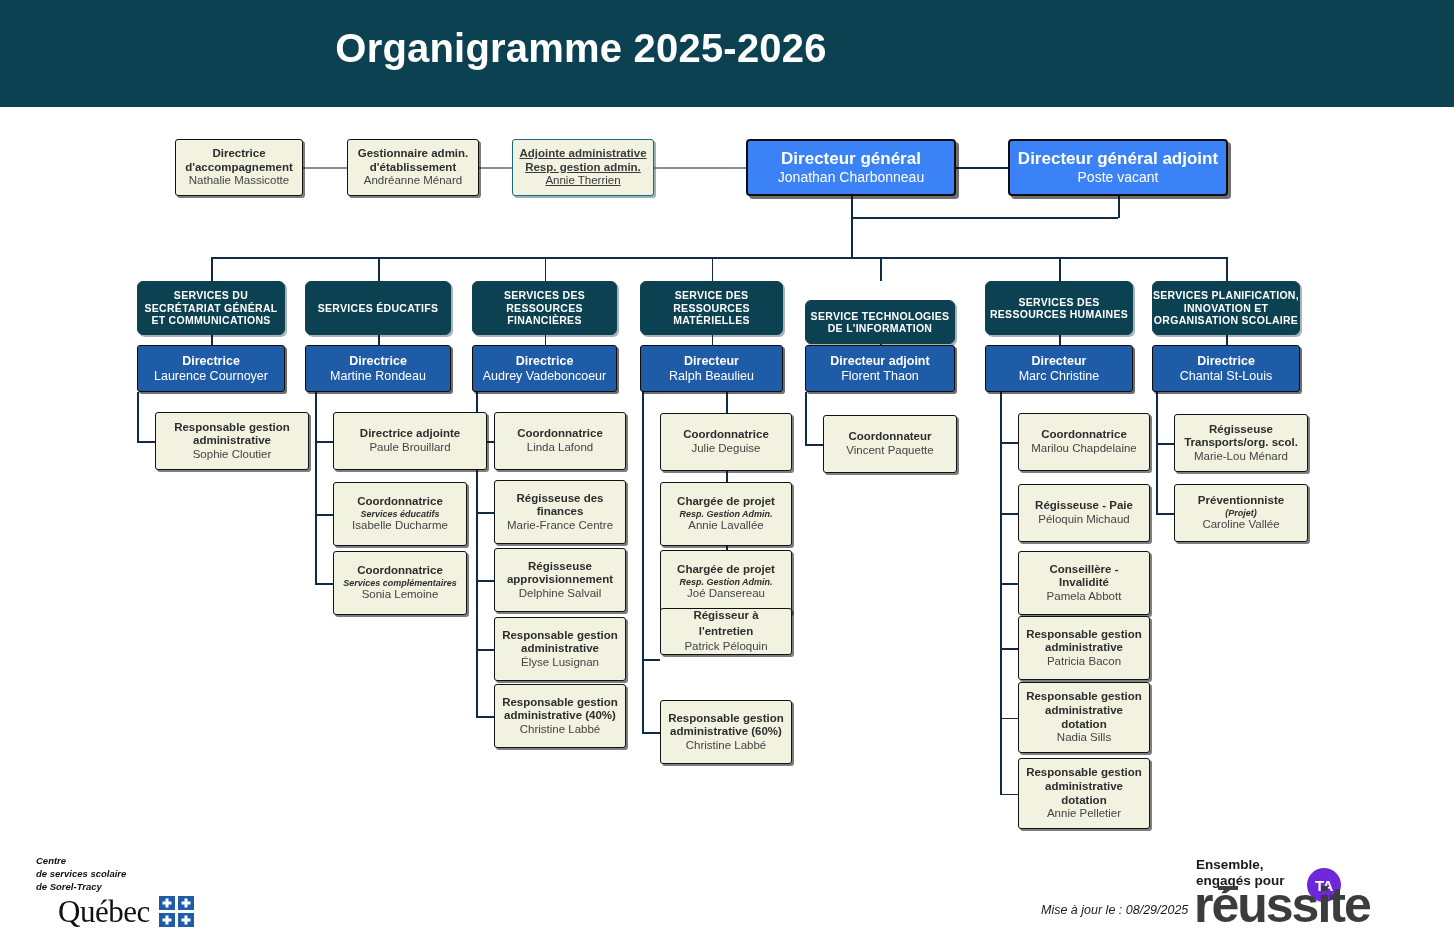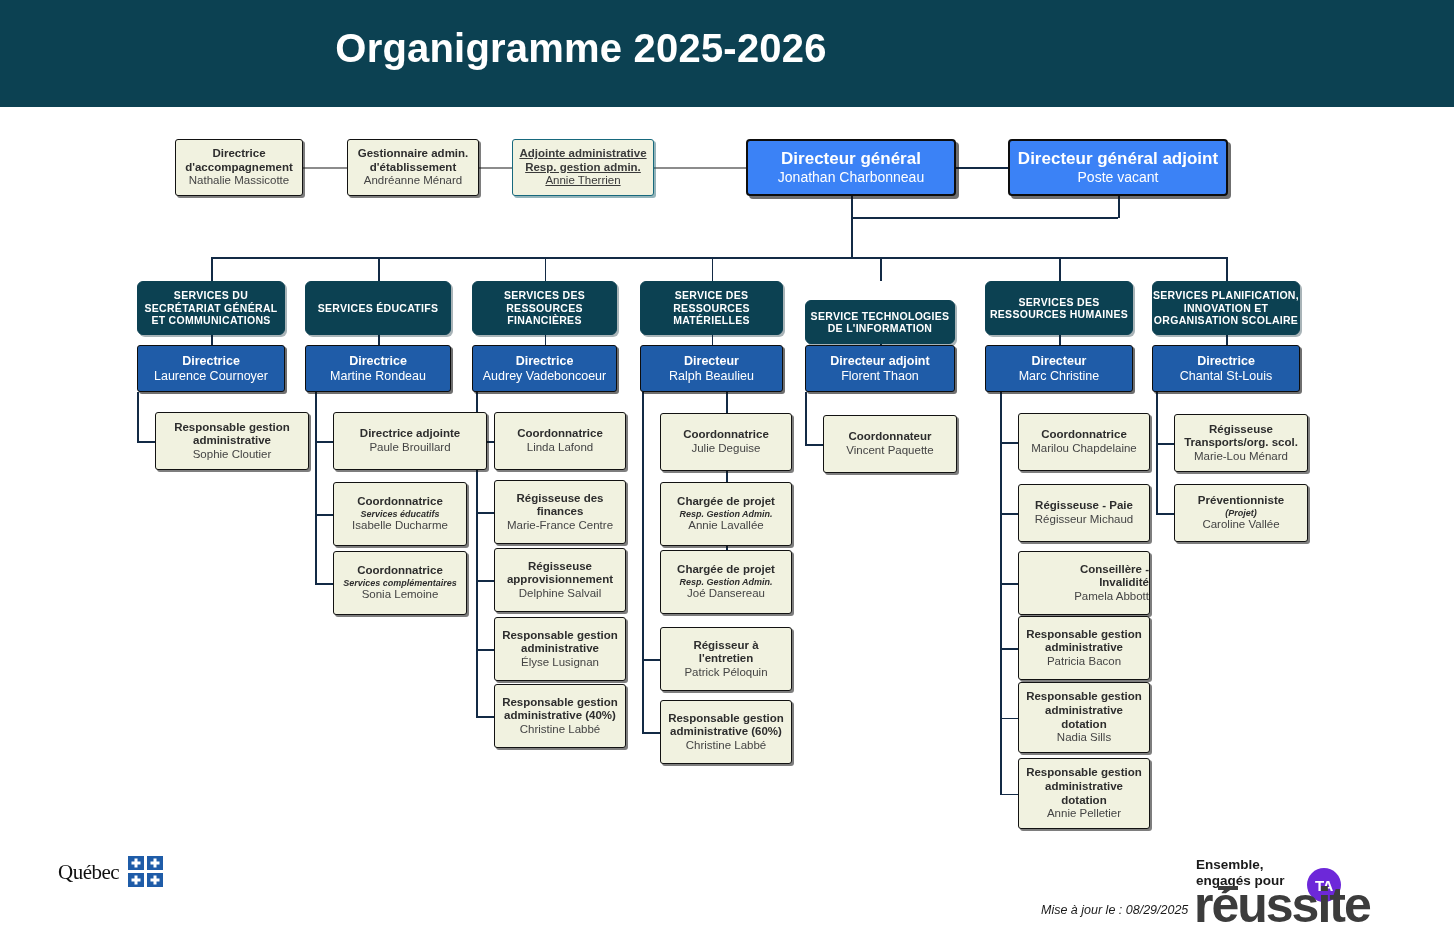--- a/index.html
+++ b/index.html
@@ -49,21 +49,21 @@
   
   .ln{position:absolute;background:#1b1b1b;}
   .ln.g{background:#8c8c8c;}
   .ln.n{background:#132a45;}
 
   
   .qc-logo{position:absolute;left:36px;top:855px;}
   .qc-top{font-family:"Liberation Sans",sans-serif;font-style:italic;font-weight:bold;
           font-size:9.5px;color:#111;line-height:1.35;}
   .qc-row{display:flex;align-items:center;margin-top:1px;margin-left:22px;}
-  .qc-word{font-family:"Liberation Serif","DejaVu Serif",serif;font-size:21px;color:#111;
+  .qc-word{font-family:"Liberation Serif","DejaVu Serif",serif;font-size:31px;color:#111;
            letter-spacing:-.5px;}
   .qc-flag{display:grid;grid-template-columns:repeat(2,16px);grid-template-rows:repeat(2,14px);
            gap:3px;margin-left:9px;margin-bottom:2px;}
   .qc-fl{background:#1f5ca8;position:relative;}
   .qc-fl::before{content:"";position:absolute;left:50%;top:50%;transform:translate(-50%,-50%);
       width:9px;height:9px;
       background:
         linear-gradient(#fff,#fff) center/3px 9px no-repeat,
         linear-gradient(#fff,#fff) center/9px 3px no-repeat;}
 
@@ -250,21 +250,21 @@
     <div class="box cream" style="left: 660px; top: 482px; width: 132px; height: 64px;">
       <div class="t1">Chargée de projet</div>
       <div class="ital t1">Resp. Gestion Admin.</div>
       <div class="t2">Annie Lavallée</div>
     </div>
     <div class="box cream" style="left: 660px; top: 550px; width: 132px; height: 64px;">
       <div class="t1">Chargée de projet</div>
       <div class="ital t1">Resp. Gestion Admin.</div>
       <div class="t2">Joé Dansereau</div>
     </div>
-    <div class="box cream" style="left: 660px; top: 627px; width: 132px; height: 64px;">
+    <div class="box cream" style="left: 660px; top: 608px; width: 132px; height: 47px; justify-content: space-between;">
       <div class="t1">Régisseur à</div>
       <div class="t1">l'entretien</div>
       <div class="t2">Patrick Péloquin</div>
     </div>
     <div class="box cream" style="left: 660px; top: 700px; width: 132px; height: 64px;">
       <div class="t1">Responsable gestion</div>
       <div class="t1">administrative (60%)</div>
       <div class="t2">Christine Labbé</div>
     </div>
     <div class="box dept" style="left: 805px; top: 281px; width: 150px; height: 44px; margin-top: 19px;">
@@ -286,23 +286,23 @@
     <div class="box blue" style="left: 985px; top: 345px; width: 148px; height: 47px;">
       <div class="t1">Directeur</div>
       <div class="t2">Marc Christine</div>
     </div>
     <div class="box cream" style="left: 1018px; top: 413px; width: 132px; height: 58px;">
       <div class="t1">Coordonnatrice</div>
       <div class="t2">Marilou Chapdelaine</div>
     </div>
     <div class="box cream" style="left: 1018px; top: 484px; width: 132px; height: 58px;">
       <div class="t1">Régisseuse - Paie</div>
-      <div class="t2">Régisseur Michaud</div>
-    </div>
-    <div class="box cream" style="left: 1018px; top: 551px; width: 132px; height: 64px; align-items: flex-end;">
+      <div class="t2">Péloquin Michaud</div>
+    </div>
+    <div class="box cream" style="left: 1018px; top: 551px; width: 132px; height: 64px;">
       <div class="t1">Conseillère -</div>
       <div class="t1">Invalidité</div>
       <div class="t2">Pamela Abbott</div>
     </div>
     <div class="box cream" style="left: 1018px; top: 616px; width: 132px; height: 64px;">
       <div class="t1">Responsable gestion</div>
       <div class="t1">administrative</div>
       <div class="t2">Patricia Bacon</div>
     </div>
     <div class="box cream" style="left: 1018px; top: 682px; width: 132px; height: 71px;">
@@ -332,20 +332,25 @@
       <div class="t2">Marie-Lou Ménard</div>
     </div>
     <div class="box cream" style="left: 1174px; top: 484px; width: 134px; height: 58px;">
       <div class="t1">Préventionniste</div>
       <div class="ital t1">(Projet)</div>
       <div class="t2">Caroline Vallée</div>
     </div>
   </div>
 
 <div class="qc-logo">
+  <div class="qc-top">
+    <div>Centre</div>
+    <div>de services scolaire</div>
+    <div>de Sorel-Tracy</div>
+  </div>
   <div class="qc-row">
     <div class="qc-word">Québec</div>
     <div class="qc-flag">
       <div class="qc-fl"></div>
         <div class="qc-fl"></div>
         <div class="qc-fl"></div>
         <div class="qc-fl"></div>
     </div>
   </div>
 </div>

